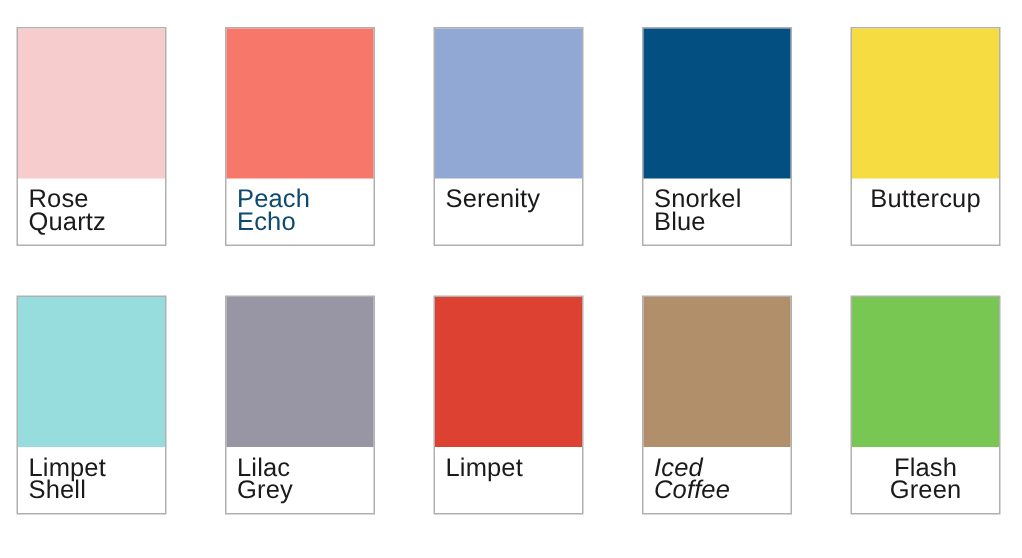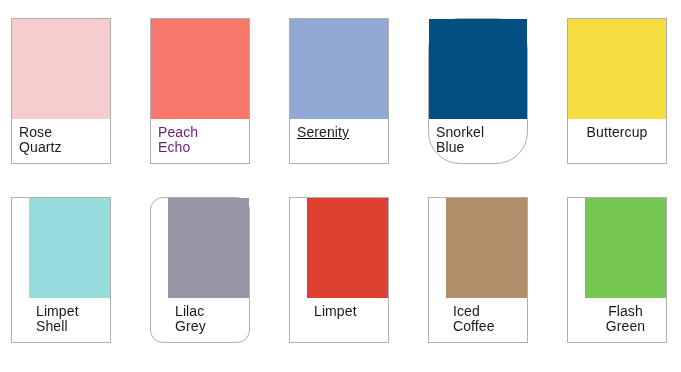--- a/index.html
+++ b/index.html
@@ -31,81 +31,81 @@
   .swatch-color {
     width: 100%;
     height: 100px;
     flex: 0 0 100px;
     display: block;
   }
   .swatch-label {
     flex: 1 1 auto;
     padding: 6px 7px 0 7px;
     box-sizing: border-box;
-    font-size: 14px;
+    font-size: 17px;
     line-height: 15px;
     color: #1a1a1a;
     text-align: left;
     white-space: pre-line;
     letter-spacing: 0.1px;
   }
   
   .row-0 { top: 18px; height: 146px; }
-  .row-1 { top: 197px; height: 146px; padding-left: 17px; }
+  .row-1 { top: 197px; height: 146px; }
   
   .col-0 { left: 11px; }
   .col-1 { left: 150px; }
   .col-2 { left: 289px; }
   .col-3 { left: 428px; }
   .col-4 { left: 567px; }
 </style>
 </head>
 <body>
 
 <div id="palette-grid">
     <div class="swatch-card row-0 col-0" style="border-color: rgb(176, 176, 176);">
       <div class="swatch-color" style="background-color: rgb(246, 204, 204);"></div>
       <div class="swatch-label" style="color: rgb(26, 26, 26);">Rose
 Quartz</div>
     </div>
     <div class="swatch-card row-0 col-1" style="border-color: rgb(176, 176, 176);">
       <div class="swatch-color" style="background-color: rgb(247, 120, 107);"></div>
-      <div class="swatch-label" style="color: #701a75;">Peach
+      <div class="swatch-label" style="color: #0c4a6e;">Peach
 Echo</div>
     </div>
-    <div class="swatch-card row-0 col-2" style="border-color: rgb(176, 176, 176); text-decoration: underline;">
+    <div class="swatch-card row-0 col-2" style="border-color: rgb(176, 176, 176);">
       <div class="swatch-color" style="background-color: rgb(145, 168, 213);"></div>
       <div class="swatch-label" style="color: rgb(26, 26, 26);">Serenity</div>
     </div>
-    <div class="swatch-card row-0 col-3" style="border-color: rgb(176, 176, 176); border-radius: 32px;">
+    <div class="swatch-card row-0 col-3" style="border-color: rgb(176, 176, 176);">
       <div class="swatch-color" style="background-color: rgb(3, 79, 129);"></div>
       <div class="swatch-label" style="color: rgb(26, 26, 26);">Snorkel
 Blue</div>
     </div>
     <div class="swatch-card row-0 col-4" style="border-color: rgb(176, 176, 176); align-items: center;">
       <div class="swatch-color" style="background-color: rgb(246, 220, 64);"></div>
       <div class="swatch-label" style="color: rgb(26, 26, 26);">Buttercup</div>
     </div>
     <div class="swatch-card row-1 col-0" style="border-color: rgb(176, 176, 176);">
       <div class="swatch-color" style="background-color: rgb(152, 221, 222);"></div>
       <div class="swatch-label" style="color: rgb(26, 26, 26);">Limpet
 Shell</div>
     </div>
-    <div class="swatch-card row-1 col-1" style="border-color: rgb(176, 176, 176); border-radius: 13px;">
+    <div class="swatch-card row-1 col-1" style="border-color: rgb(176, 176, 176);">
       <div class="swatch-color" style="background-color: rgb(152, 150, 164);"></div>
       <div class="swatch-label" style="color: rgb(26, 26, 26);">Lilac
 Grey</div>
     </div>
     <div class="swatch-card row-1 col-2" style="border-color: rgb(176, 176, 176);">
       <div class="swatch-color" style="background-color: rgb(221, 65, 50);"></div>
       <div class="swatch-label" style="color: rgb(26, 26, 26);">Limpet</div>
     </div>
     <div class="swatch-card row-1 col-3" style="border-color: rgb(176, 176, 176);">
       <div class="swatch-color" style="background-color: rgb(177, 143, 106);"></div>
-      <div class="swatch-label" style="color: rgb(26, 26, 26);">Iced
+      <div class="swatch-label" style="color: rgb(26, 26, 26); font-style: italic;">Iced
 Coffee</div>
     </div>
     <div class="swatch-card row-1 col-4" style="border-color: rgb(176, 176, 176);">
       <div class="swatch-color" style="background-color: rgb(121, 199, 83);"></div>
       <div class="swatch-label" style="color: rgb(26, 26, 26); text-align: center;">Flash
 Green</div>
     </div>
   </div>
 
 </body></html>

